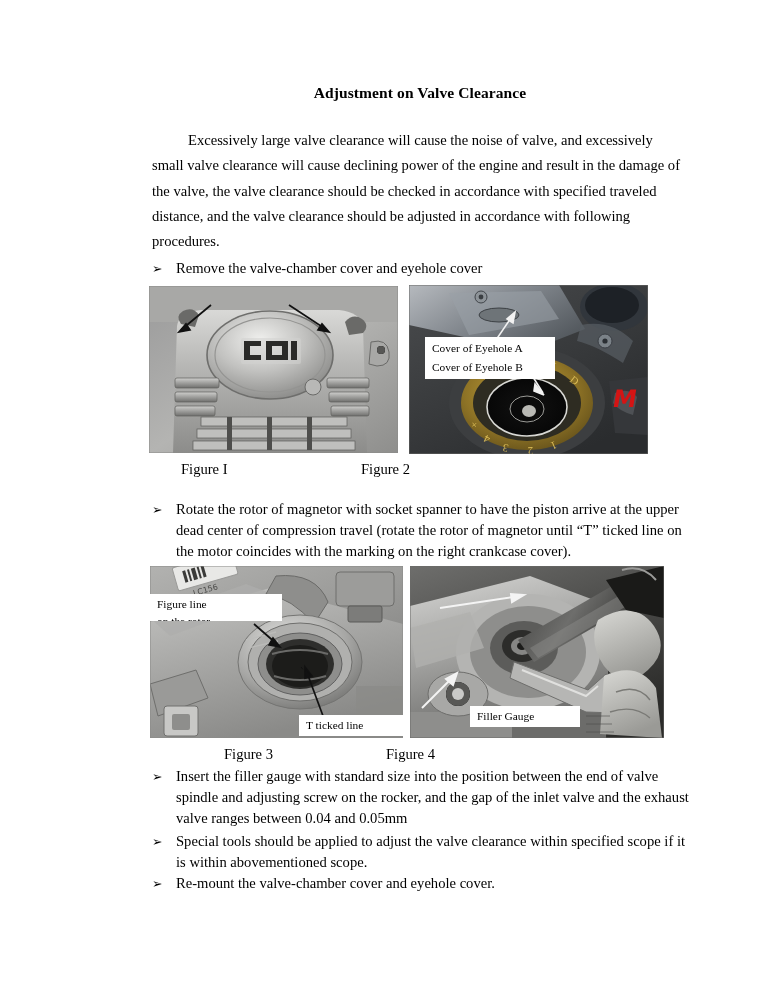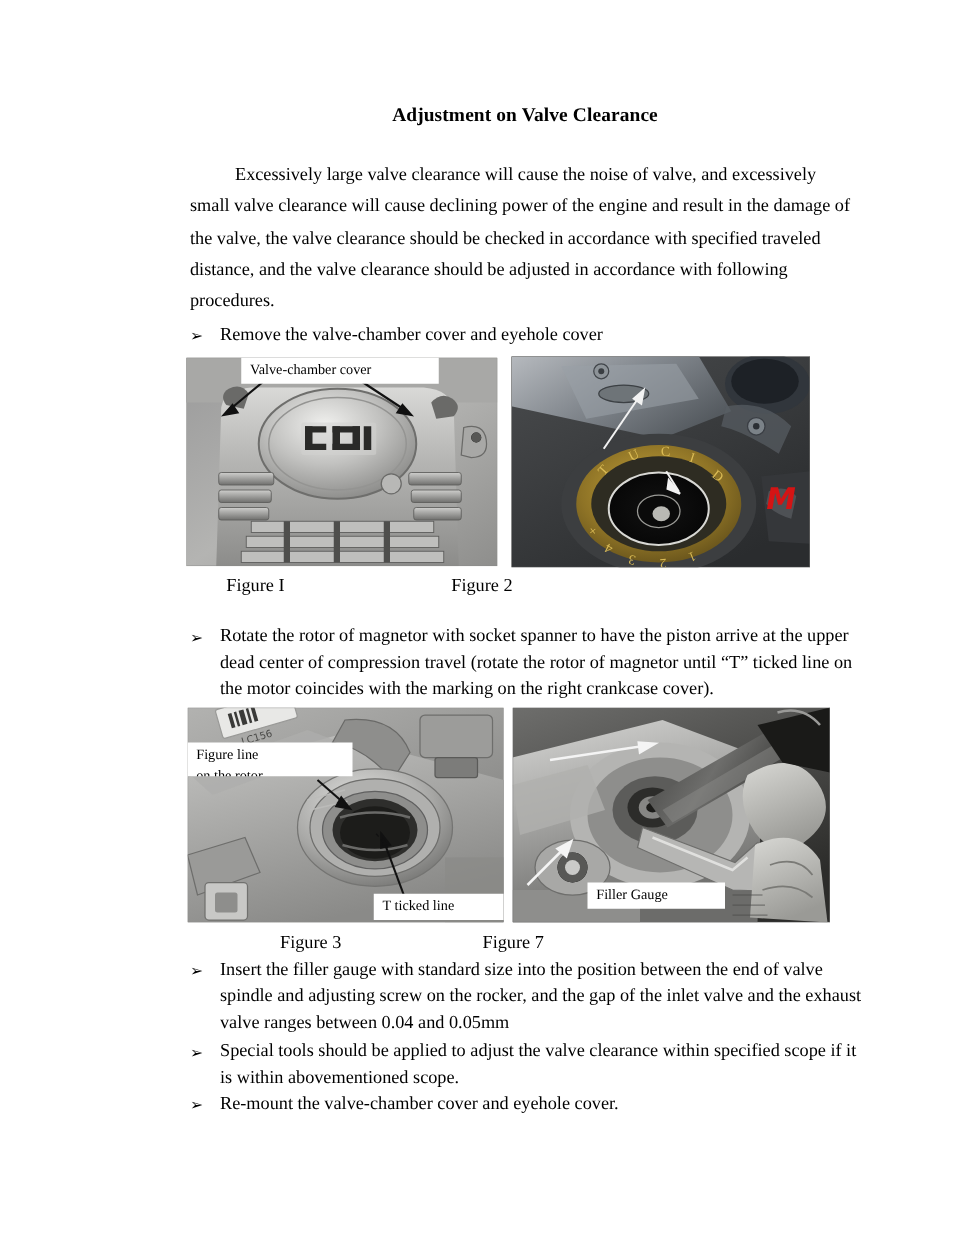--- a/index.html
+++ b/index.html
@@ -177,23 +177,20 @@
       <circle cx="232" cy="64" r="4" fill="#575755"></circle>
       <rect x="0" y="0" width="249" height="167" fill="none" stroke="#8a8a88" stroke-width="1"></rect>
 
       <g stroke="#111111" stroke-width="1.7" fill="#111111">
         <line x1="62" y1="19" x2="32" y2="44"></line>
         <path d="M30 46 l11 -2 l-4 -6 z"></path>
         <line x1="140" y1="19" x2="178" y2="44"></line>
         <path d="M180 46 l-11 -2 l4 -6 z"></path>
       </g>
     </svg>
-    <div class="callout" style="left:44px; top:0px; width:158px;">
-      <span>Valve-chamber cover</span>
-    </div>
   </div>
 
   <div class="figure" id="fig-2">
     <svg class="photo" width="239" height="169" viewBox="0 0 239 169" preserveAspectRatio="none">
       <defs>
         <linearGradient id="g2bg" x1="0" y1="0" x2="0.7" y2="1">
           <stop offset="0" stop-color="#4a4c4e"></stop>
             <stop offset="0.5" stop-color="#3a3c3e"></stop>
           <stop offset="1" stop-color="#2a2c2e"></stop>
         </linearGradient>
@@ -249,20 +246,24 @@
       </g>
       <rect x="0" y="0" width="239" height="169" fill="none" stroke="#6a6a68" stroke-width="1"></rect>
 
       <g stroke="#f2f2f2" stroke-width="1.6" fill="#f2f2f2">
         <line x1="74" y1="74" x2="104" y2="30"></line>
         <path d="M106 27 l-2 11 l-6 -4 z"></path>
         <line x1="124" y1="92" x2="134" y2="108"></line>
         <path d="M135 110 l-10 -4 l1 -7 z"></path>
       </g>
     </svg>
+    <div class="callout" style="left:16px; top:52px; width:130px; line-height:19px;">
+      <div>Cover of Eyehole A</div>
+      <div>Cover of Eyehole B</div>
+    </div>
   </div>
 
   <div class="caption" id="cap-1">Figure I</div>
   <div class="caption" id="cap-2">Figure 2</div>
 
   <div class="bullet" id="bullet-2">
     <span class="marker">➢</span>
     <span class="btext">Rotate the rotor of magnetor with socket spanner to have the piston arrive at the upper dead center of compression travel (rotate the rotor of magnetor until “T” ticked line on the motor coincides with the marking on the right crankcase cover).</span>
   </div>
 
@@ -394,21 +395,21 @@
         <line x1="12" y1="142" x2="44" y2="110"></line>
         <path d="M47 107 l-4 12 l-7 -6 z"></path>
       </g>
     </svg>
     <div class="callout" style="left:60px; top:140px; width:110px;">
       <span>Filler Gauge</span>
     </div>
   </div>
 
   <div class="caption" id="cap-3">Figure 3</div>
-  <div class="caption" id="cap-4">Figure 7</div>
+  <div class="caption" id="cap-4">Figure 4</div>
 
   <div class="bullet" id="bullet-3">
     <span class="marker">➢</span>
     <span class="btext">Insert the filler gauge with standard size into the position between the end of valve spindle and adjusting screw on the rocker, and the gap of the inlet valve and the exhaust valve ranges between 0.04 and 0.05mm</span>
   </div>
 
   <div class="bullet" id="bullet-4">
     <span class="marker">➢</span>
     <span class="btext">Special tools should be applied to adjust the valve clearance within specified scope if it is within abovementioned scope.</span>
   </div>

